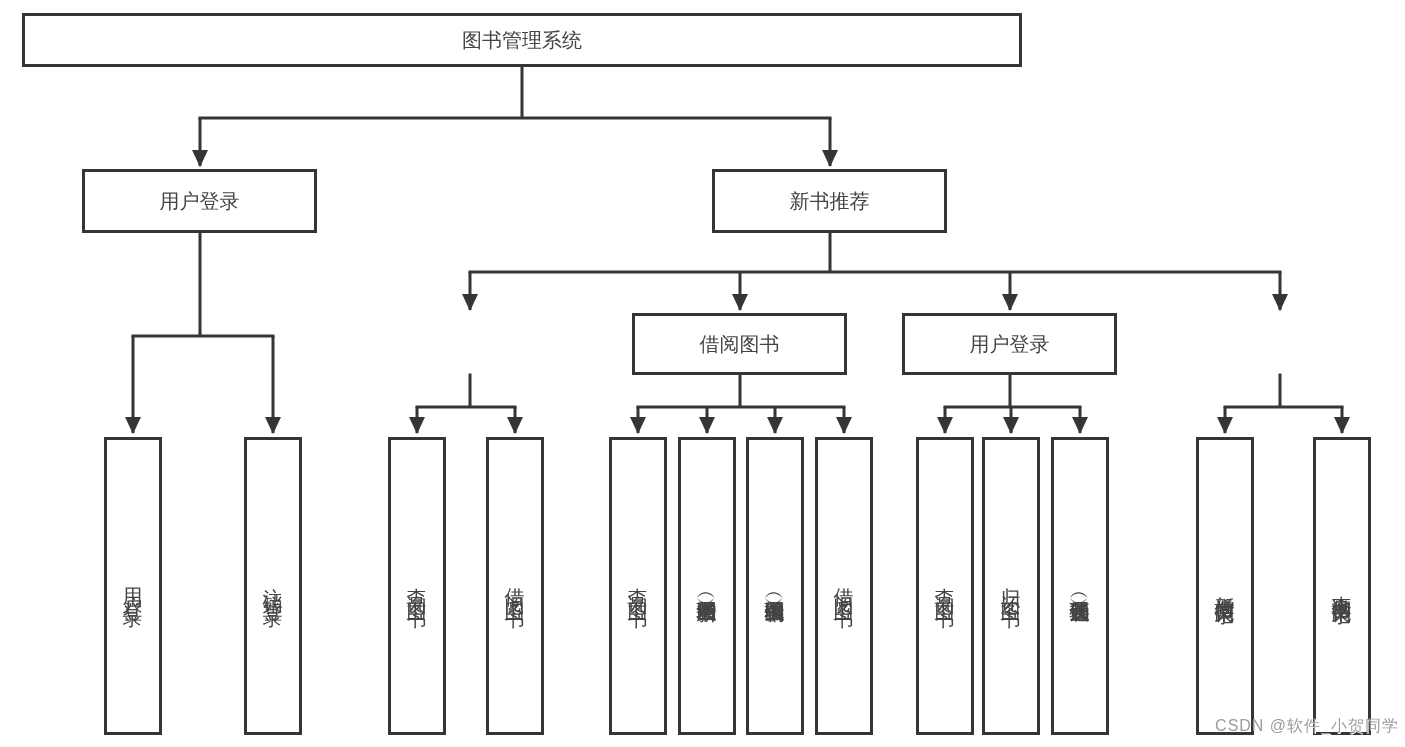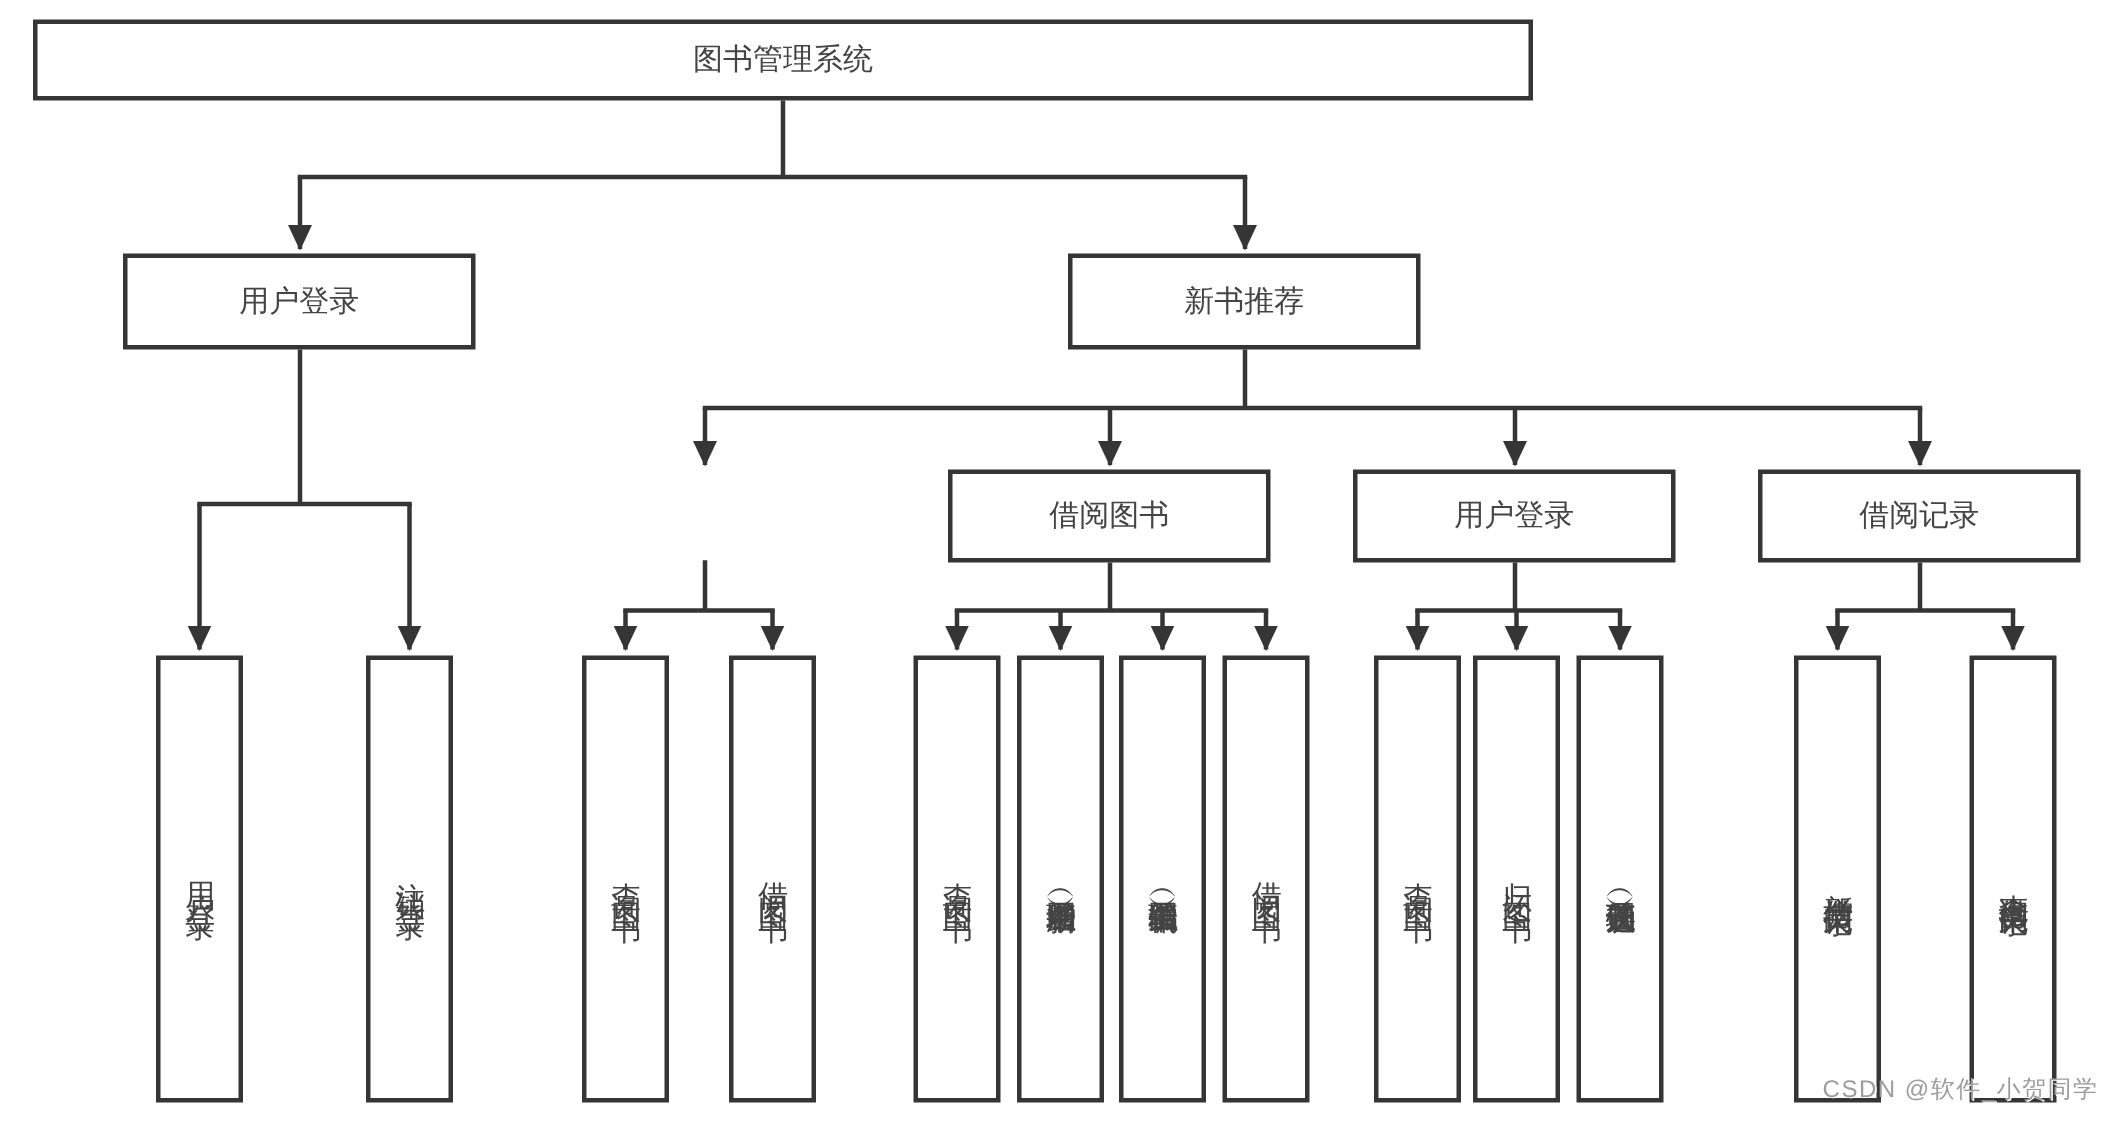--- a/index.html
+++ b/index.html
@@ -110,23 +110,20 @@
   <div class="box" style="left:712px;top:169px;width:235px;height:64px">
     <span>新书推荐</span>
   </div>
 
   <div class="box" style="left:632px;top:313px;width:215px;height:62px">
     <span>借阅图书</span>
   </div>
   <div class="box" style="left:902px;top:313px;width:215px;height:62px">
     <span>用户登录</span>
   </div>
-  <div class="box" style="left:1172px;top:313px;width:215px;height:62px">
-    <span>借阅记录</span>
-  </div>
 
   <div class="box leaf" style="left:104px;top:437px;width:58px;height:298px">
     <span>用户登录</span>
   </div>
   <div class="box leaf" style="left:244px;top:437px;width:58px;height:298px">
     <span>注销登录</span>
   </div>
 
   <div class="box leaf" style="left:388px;top:437px;width:58px;height:298px">
     <span>查询图书</span>

